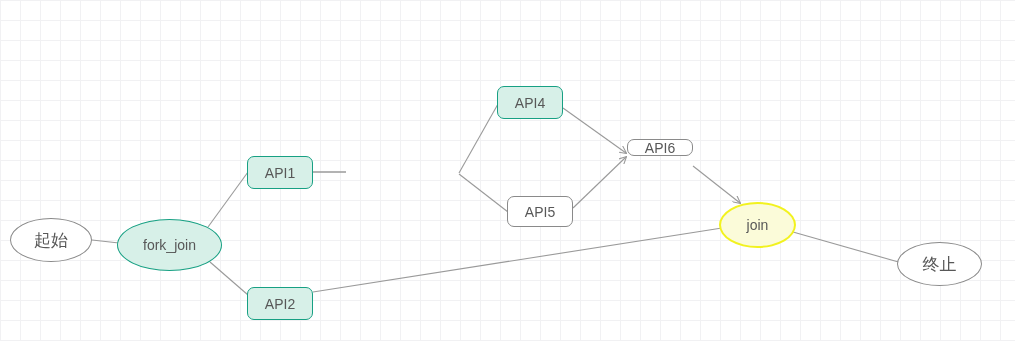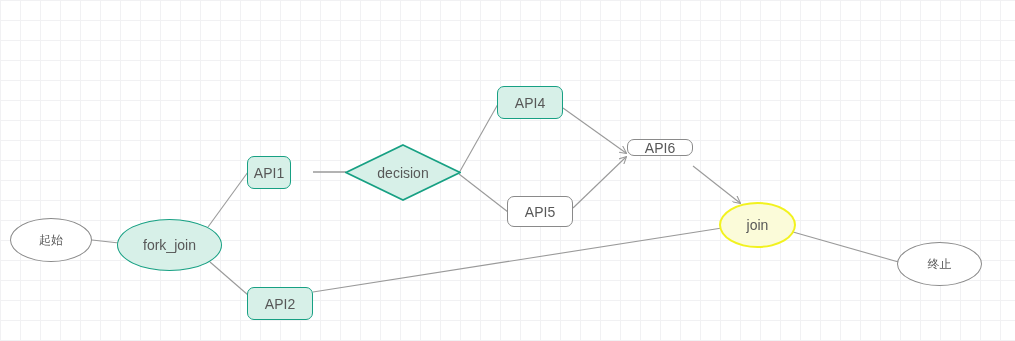--- a/index.html
+++ b/index.html
@@ -79,21 +79,21 @@
     font-size: 14px;
   }
   .node-diamond svg {
     position: absolute;
     left: 0;
     top: 0;
     z-index: 1;
   }
   .cjk {
     font-family: "DejaVu Sans", "Liberation Sans", sans-serif;
-    font-size: 12px;
+    font-size: 17px;
     text-align: center;
   }
 </style>
 </head>
 <body>
 
 <div id="canvas">
 
   <svg id="edges" viewBox="0 0 1015 341" xmlns="http://www.w3.org/2000/svg">
     <defs>
@@ -126,34 +126,28 @@
   </svg>
 
   <div class="node node-ellipse plain-ellipse" style="left:10px; top:218px; width:82px; height:44px;">
     <span class="cjk">起始</span>
   </div>
 
   <div class="node node-ellipse teal-ellipse" style="left:117px; top:219px; width:105px; height:52px;">
     <span>fork_join</span>
   </div>
 
-  <div class="node node-rect teal-rect" style="left:247px; top:156px; width:44px; height:33px;">
+  <div class="node node-rect teal-rect" style="left:247px; top:156px; width:66px; height:33px;">
     <span>API1</span>
   </div>
 
   <div class="node node-rect teal-rect" style="left:247px; top:287px; width:66px; height:33px;">
     <span>API2</span>
   </div>
 
-  <div class="node node-diamond" style="left:345px; top:144px; width:116px; height:57px;">
-    <svg width="116" height="57" viewBox="0 0 116 57">
-      <polygon points="58,1 115,28.5 58,56 1,28.5" fill="#d7f0e8" stroke="#17a083" stroke-width="1.6"></polygon>
-    </svg>
-    <span class="diamond-label">decision</span>
-  </div>
 
   <div class="node node-rect teal-rect" style="left:497px; top:86px; width:66px; height:33px;">
     <span>API4</span>
   </div>
 
   <div class="node node-rect plain-rect" style="left:507px; top:196px; width:66px; height:31px;">
     <span>API5</span>
   </div>
 
   <div class="node node-rect plain-rect" style="left:627px; top:139px; width:66px; height:17px;">

